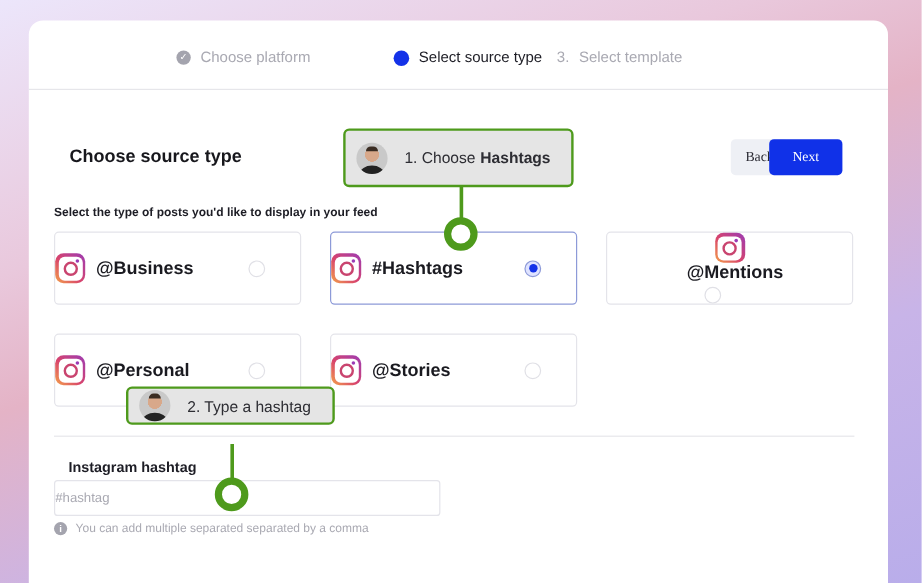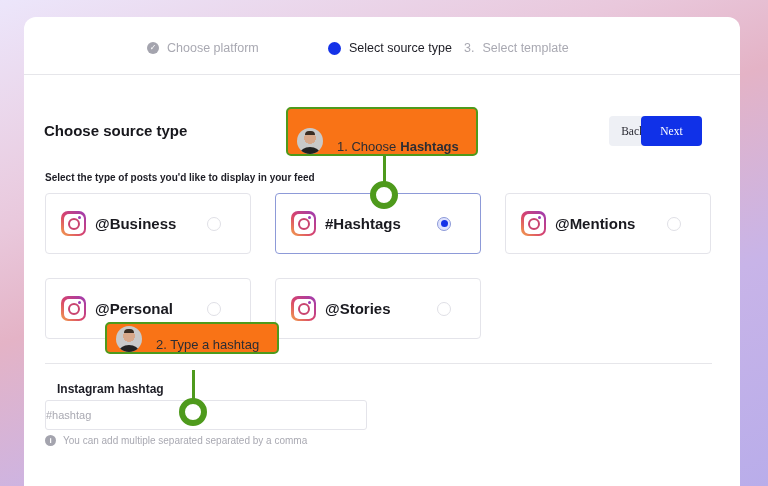--- a/index.html
+++ b/index.html
@@ -23,31 +23,31 @@
   .step.s2 { position: absolute; left: 277px; top: 24px; color: #1d1d25; padding-left: 27px; }
   .step.s3 { position: absolute; left: 440px; top: 24px; }
   .step-check {
     width: 12px; height: 12px; border-radius: 50%; background: #a4a4ae;
     display: inline-flex; align-items: center; justify-content: center; margin-right: 8px;
     color: #fff; font-size: 8px; line-height: 1;
   }
   .step-dot { width: 13px; height: 13px; border-radius: 50%; background: #1432e8; margin-right: 8px; }
   .step-num { margin-right: 8px; }
 
-  .title { position: absolute; left: 20px; top: 105px; font-size: 15px; font-weight: bold; color: #17171c; }
+  .title { position: absolute; left: 34px; top: 105px; font-size: 15px; font-weight: bold; color: #17171c; }
   .btn { position: absolute; top: 99px; height: 30px; border-radius: 4px; font-size: 11.5px;
     display: flex; align-items: center; justify-content: center; border: none; font-family: Liberation Serif, serif; }
   .btn-back { left: 585px; width: 48px; background: #eef0f5; color: #2a2a33; }
   .btn-next { left: 617px; width: 61px; background: #1031e8; color: #ffffff; }
 
   .subtitle { position: absolute; left: 21px; top: 155px; font-size: 10px; font-weight: bold; color: #1d1d25; }
 
   .option {
     position: absolute; width: 206px; height: 61px; border: 1px solid #e4e4ea; border-radius: 4px;
-    background: #fff; display: flex; align-items: center; padding-left: 15px;
+    background: #fff; display: flex; align-items: center; 
   }
   .option.selected { border-color: #8d9ad8; }
   .ig-icon {
     width: 25px; height: 25px; border-radius: 7px; position: relative;
     background: linear-gradient(45deg, #f4a24a 0%, #d8446c 45%, #9b3bb5 100%);
     padding: 2.5px;
   }
   .ig-inner { width: 100%; height: 100%; background: #fff; border-radius: 5px; position: relative; }
   .ig-lens { position: absolute; left: 4px; top: 4px; width: 12px; height: 12px; border-radius: 50%;
     border: 2.5px solid #c9446f; }
@@ -65,22 +65,22 @@
     border: 1px solid #e4e4ea; border-radius: 3px; 
     font-size: 11px; font-family: "Liberation Sans", sans-serif; color: #333; background: #fff;
   }
   .field-input::placeholder { color: #a9a9b2; }
   .hint { position: absolute; left: 21px; top: 418px; display: flex; align-items: center; font-size: 10px; color: #a9a9b2; }
   .info-icon { width: 11px; height: 11px; border-radius: 50%; background: #a4a4ae; color: #fff; font-size: 8px;
     display: inline-flex; align-items: center; justify-content: center; margin-right: 7px; font-weight: bold; }
 
   
   .callout {
-    position: absolute; background: #f97316; border: 2.5px solid #4e9a1c; border-radius: 5px;
-    display: flex; align-items: flex-end; padding-left: 9px; font-size: 13px; color: #2d2d33;
+    position: absolute; background: #e5e5e5; border: 2.5px solid #4e9a1c; border-radius: 5px;
+    display: flex; align-items: center; padding-left: 9px; font-size: 13px; color: #2d2d33;
   }
   .avatar { width: 26px; height: 26px; border-radius: 50%; background: radial-gradient(circle at 50% 38%, #d8a88a 0 28%, #c9c9c9 29% 100%);
     position: relative; overflow: hidden; margin-right: 14px; }
   .avatar::after { content: ""; position: absolute; left: 3px; bottom: -6px; width: 20px; height: 13px; border-radius: 50%; background: #222; }
   .avatar::before { content: ""; position: absolute; left: 8px; top: 3px; width: 10px; height: 4px; border-radius: 5px 5px 0 0; background: #3a2c22; z-index: 1; }
   .callout b { font-weight: bold; margin-left: 4px; }
   .connector { position: absolute; width: 3px; background: #4e9a1c; }
   .ring { position: absolute; width: 28px; height: 28px; border-radius: 50%; border: 6px solid #4e9a1c; background: #fff; }
 </style>
 </head>
@@ -121,21 +121,21 @@
   <div class="option selected" style="left:251px; top:176px;">
     <div class="ig-icon">
         <div class="ig-inner">
           <div class="ig-lens"></div>
           <div class="ig-dot"></div>
         </div>
       </div>
     <span class="option-label">#Hashtags</span>
     <span class="radio on"></span>
   </div>
-  <div class="option" style="left:481px; top:176px;">
+  <div class="option" style="left:481px; top:176px;flex-direction:column;">
     <div class="ig-icon">
         <div class="ig-inner">
           <div class="ig-lens"></div>
           <div class="ig-dot"></div>
         </div>
       </div>
     <span class="option-label">@Mentions</span>
     <span class="radio"></span>
   </div>
   <div class="option" style="left:21px; top:261px;">

